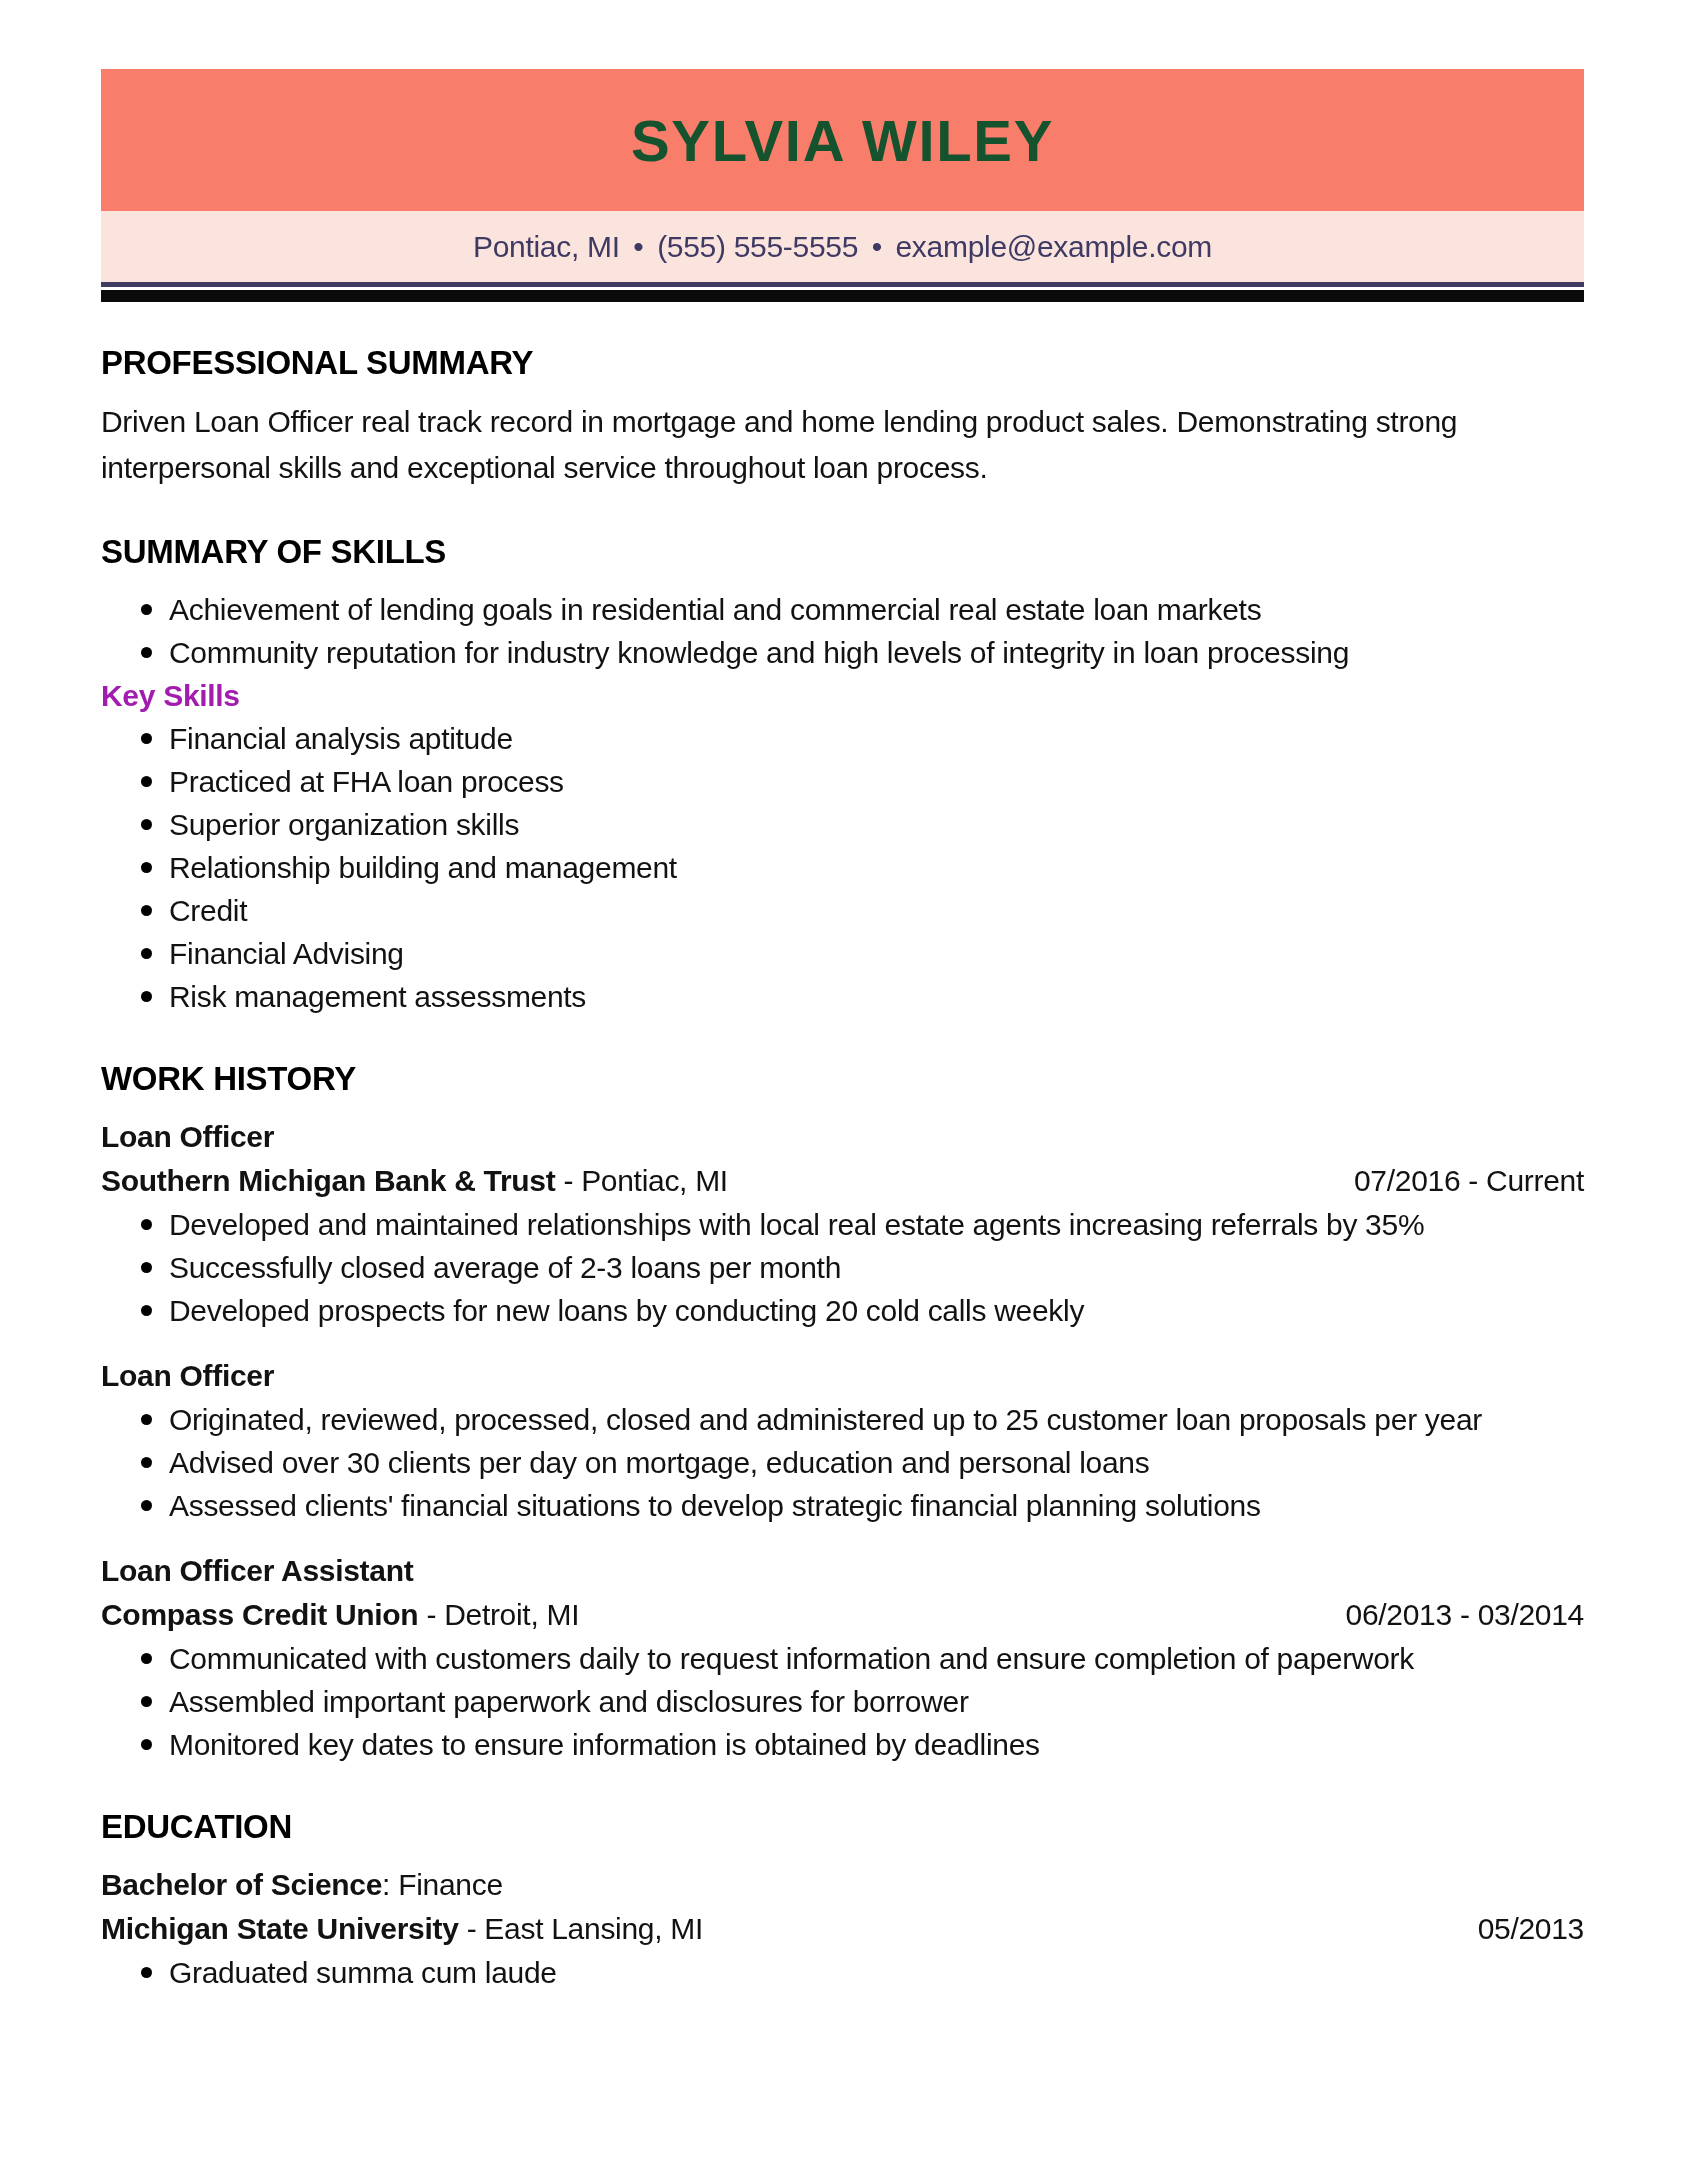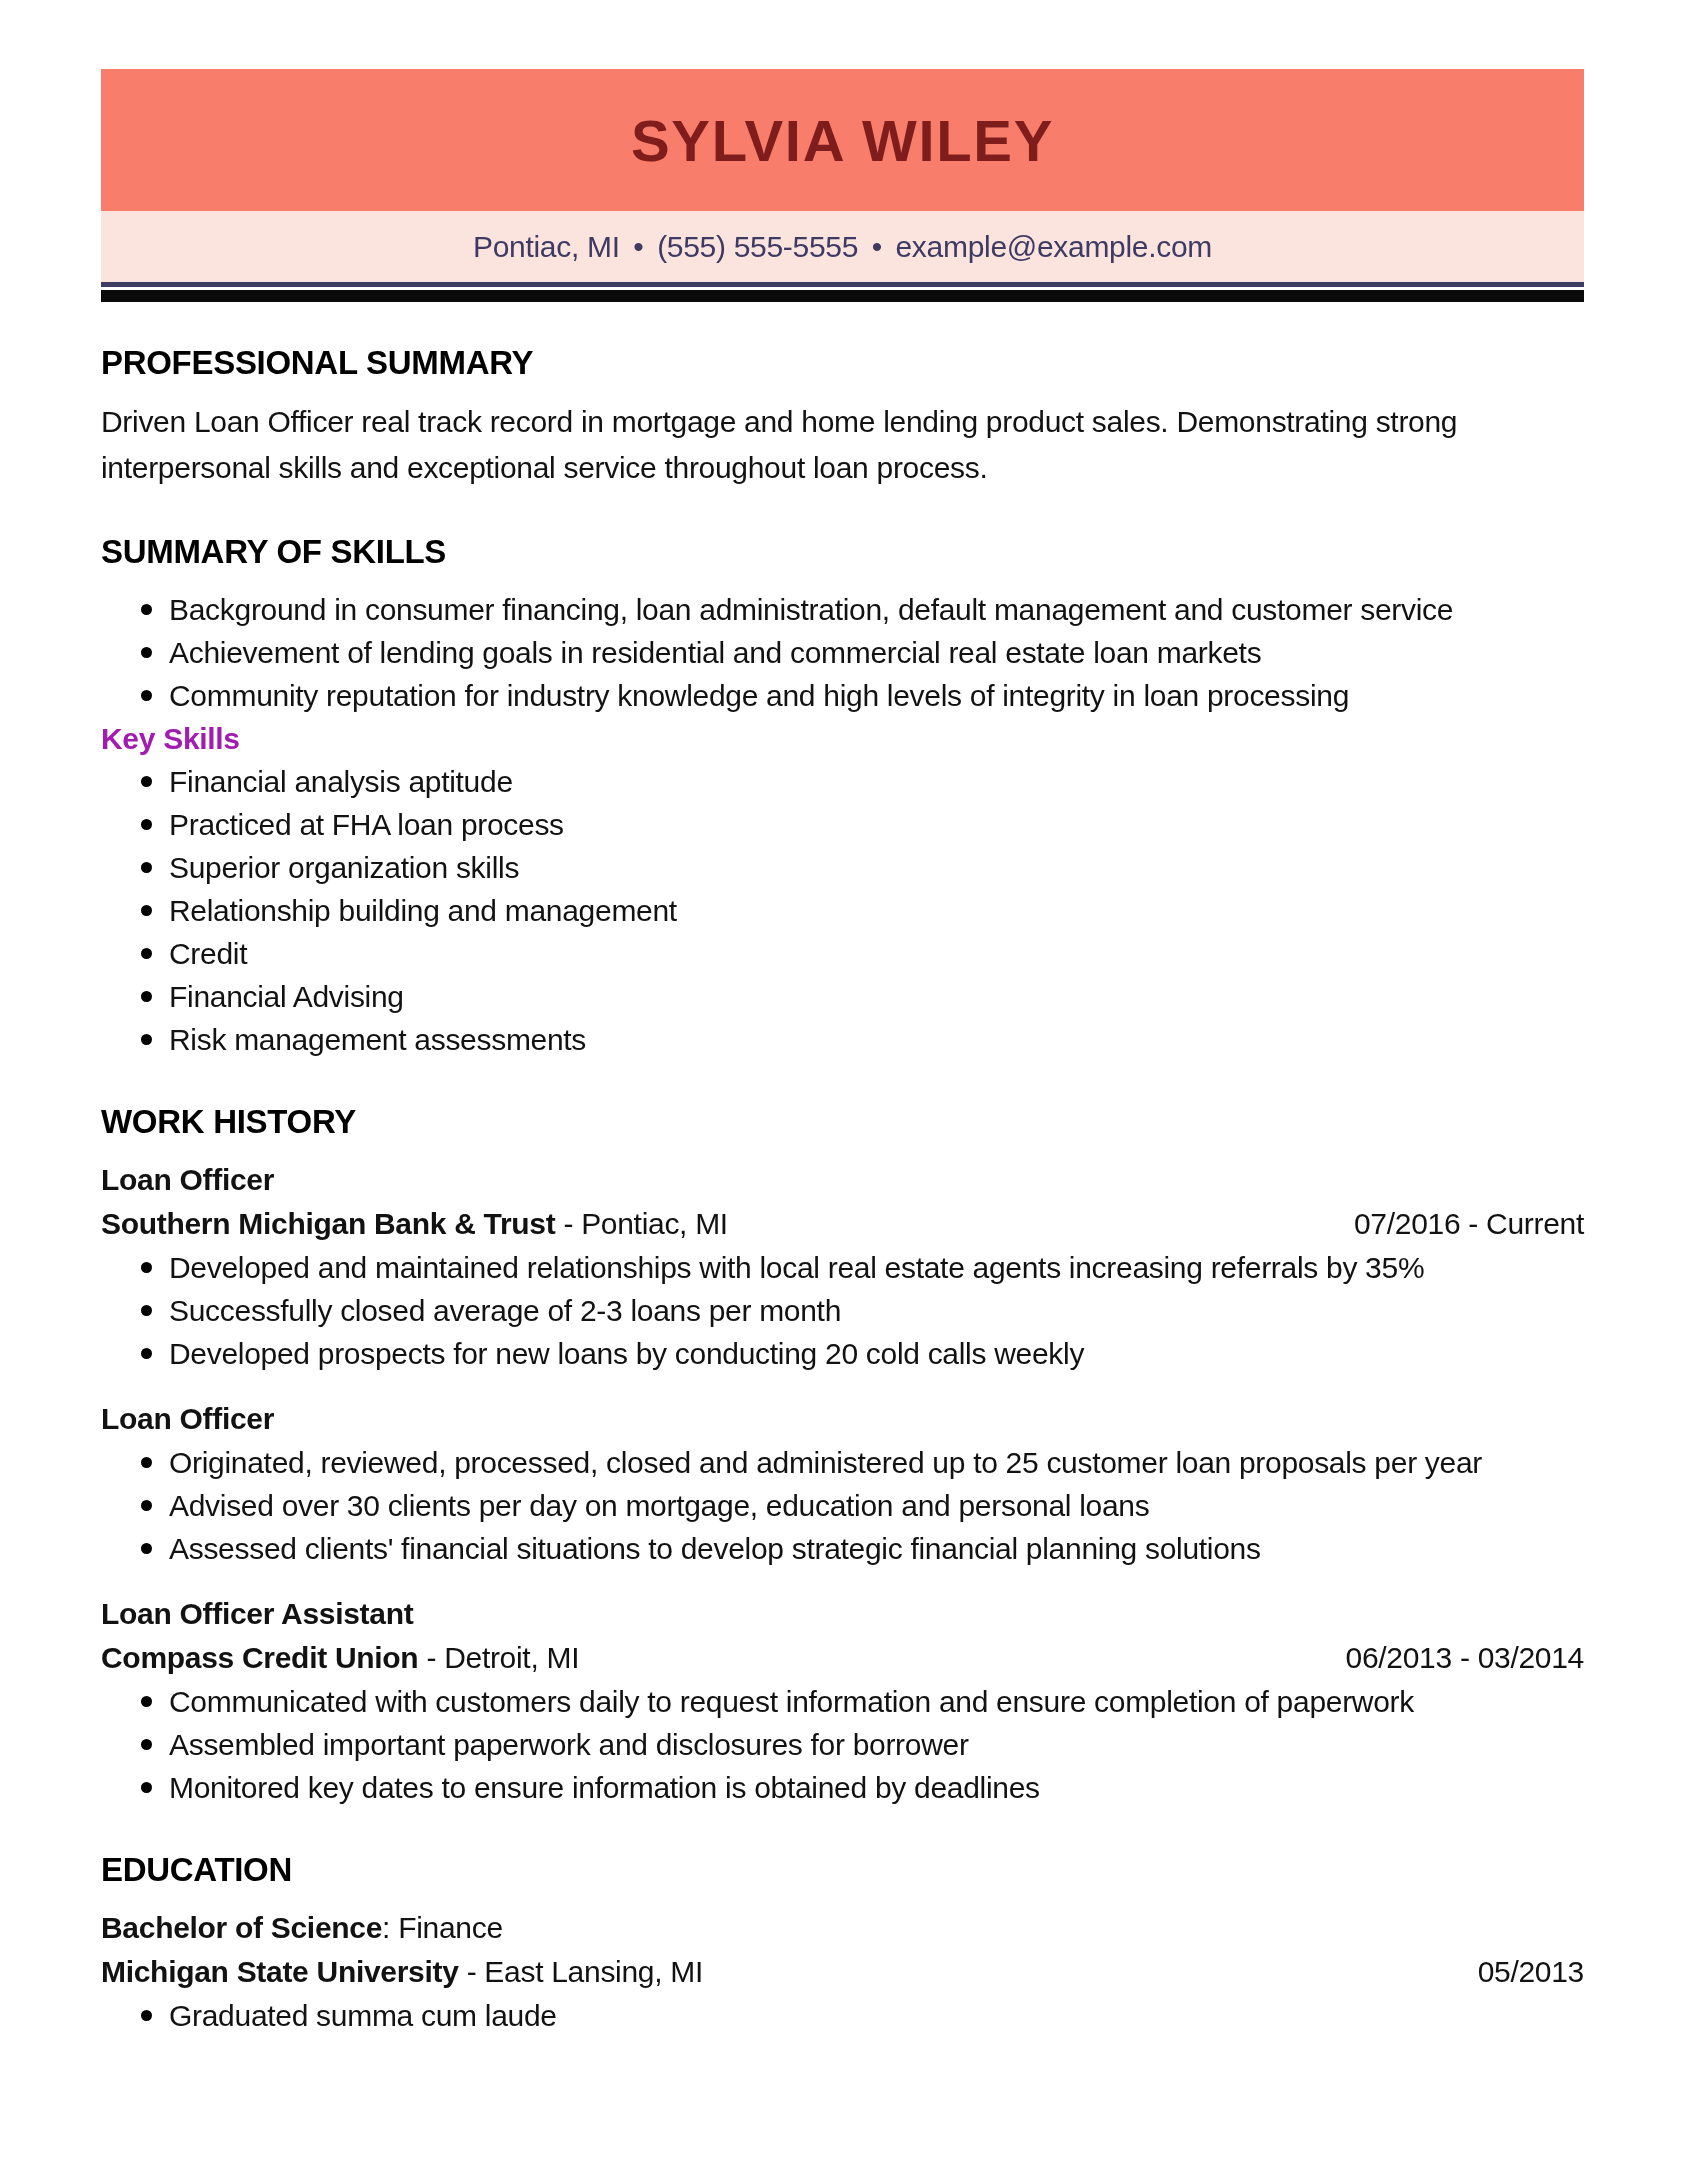--- a/index.html
+++ b/index.html
@@ -25,21 +25,21 @@
     padding:69px 101px 0 101px;
     overflow:hidden;
   }
   
   .band-coral{
     height:142px;
     background:var(--coral);
     display:flex;align-items:center;justify-content:center;
   }
   .candidate-name{
-    color:#7f1d1d;
+    color:#14532d;
     font-size:58px;
     font-weight:bold;
     letter-spacing:1.7px;
     white-space:nowrap;
   }
   .band-pink{
     height:71px;
     background:var(--pink);
     display:flex;align-items:center;justify-content:center;
     font-size:30px;
@@ -122,21 +122,20 @@
   <div>
 
       <div class="summary-text">Driven Loan Officer real track record in mortgage and home lending product sales. Demonstrating strong</div>
 
       <div class="summary-text">interpersonal skills and exceptional service throughout loan process.</div>
     </div>
 
   <div class="section-heading">SUMMARY OF SKILLS</div>
   <ul class="bullets">
 
-      <li>Background in consumer financing, loan administration, default management and customer service</li>
 
       <li>Achievement of lending goals in residential and commercial real estate loan markets</li>
 
       <li>Community reputation for industry knowledge and high levels of integrity in loan processing</li>
     </ul>
   <div class="subheading">Key Skills</div>
   <ul class="bullets">
 
       <li>Financial analysis aptitude</li>
 

